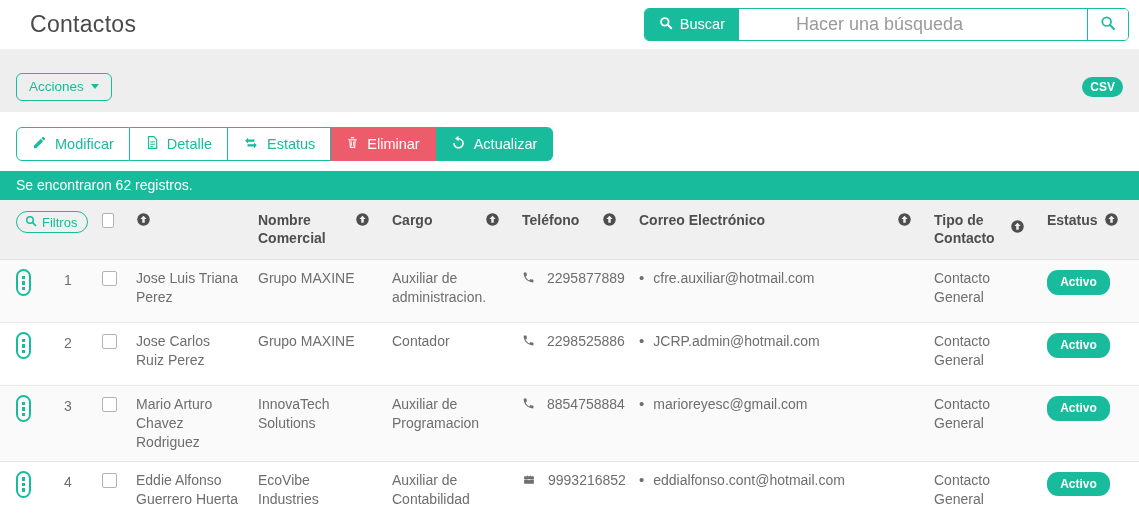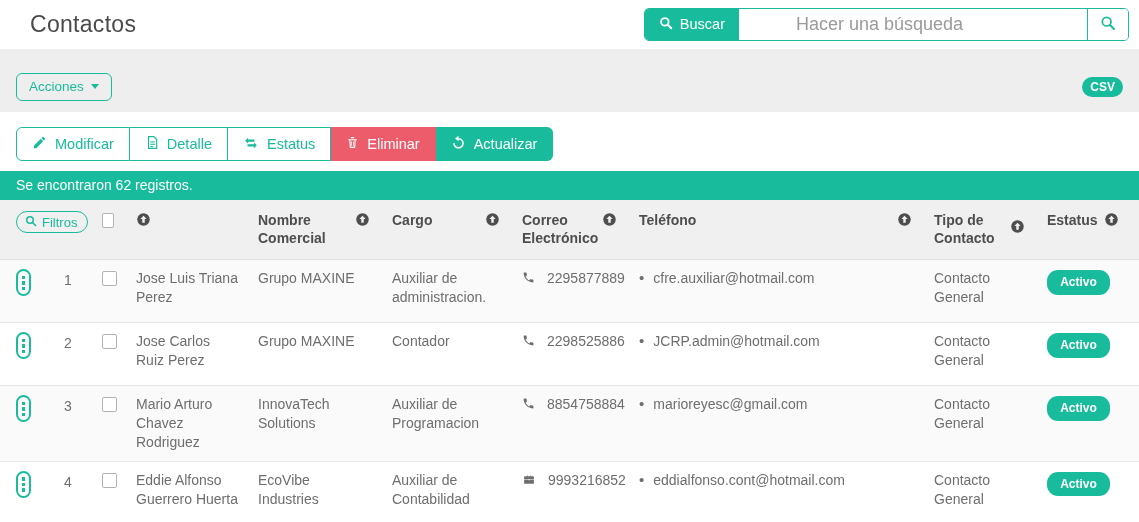--- a/index.html
+++ b/index.html
@@ -176,30 +176,30 @@
   <div class="th">
     <span>Cargo</span>
     <span class="sort-icon">
       <svg width="15" height="15" viewBox="0 0 24 24">
           <circle cx="12" cy="12" r="10" fill="#4e4e4e"></circle>
           <path d="M12 6l-5 5h3v6h4v-6h3z" fill="#f0f0f0"></path>
         </svg>
     </span>
   </div>
   <div class="th">
+    <span>Teléfono</span>
+    <span class="sort-icon">
+      <svg width="15" height="15" viewBox="0 0 24 24">
+          <circle cx="12" cy="12" r="10" fill="#4e4e4e"></circle>
+          <path d="M12 6l-5 5h3v6h4v-6h3z" fill="#f0f0f0"></path>
+        </svg>
+    </span>
+  </div>
+  <div class="th">
     <span>Correo Electrónico</span>
-    <span class="sort-icon">
-      <svg width="15" height="15" viewBox="0 0 24 24">
-          <circle cx="12" cy="12" r="10" fill="#4e4e4e"></circle>
-          <path d="M12 6l-5 5h3v6h4v-6h3z" fill="#f0f0f0"></path>
-        </svg>
-    </span>
-  </div>
-  <div class="th">
-    <span>Teléfono</span>
     <span class="sort-icon">
       <svg width="15" height="15" viewBox="0 0 24 24">
           <circle cx="12" cy="12" r="10" fill="#4e4e4e"></circle>
           <path d="M12 6l-5 5h3v6h4v-6h3z" fill="#f0f0f0"></path>
         </svg>
     </span>
   </div>
   <div class="th">
     <span>Tipo de Contacto</span>
     <span class="sort-icon" style="margin-top:8px;">

